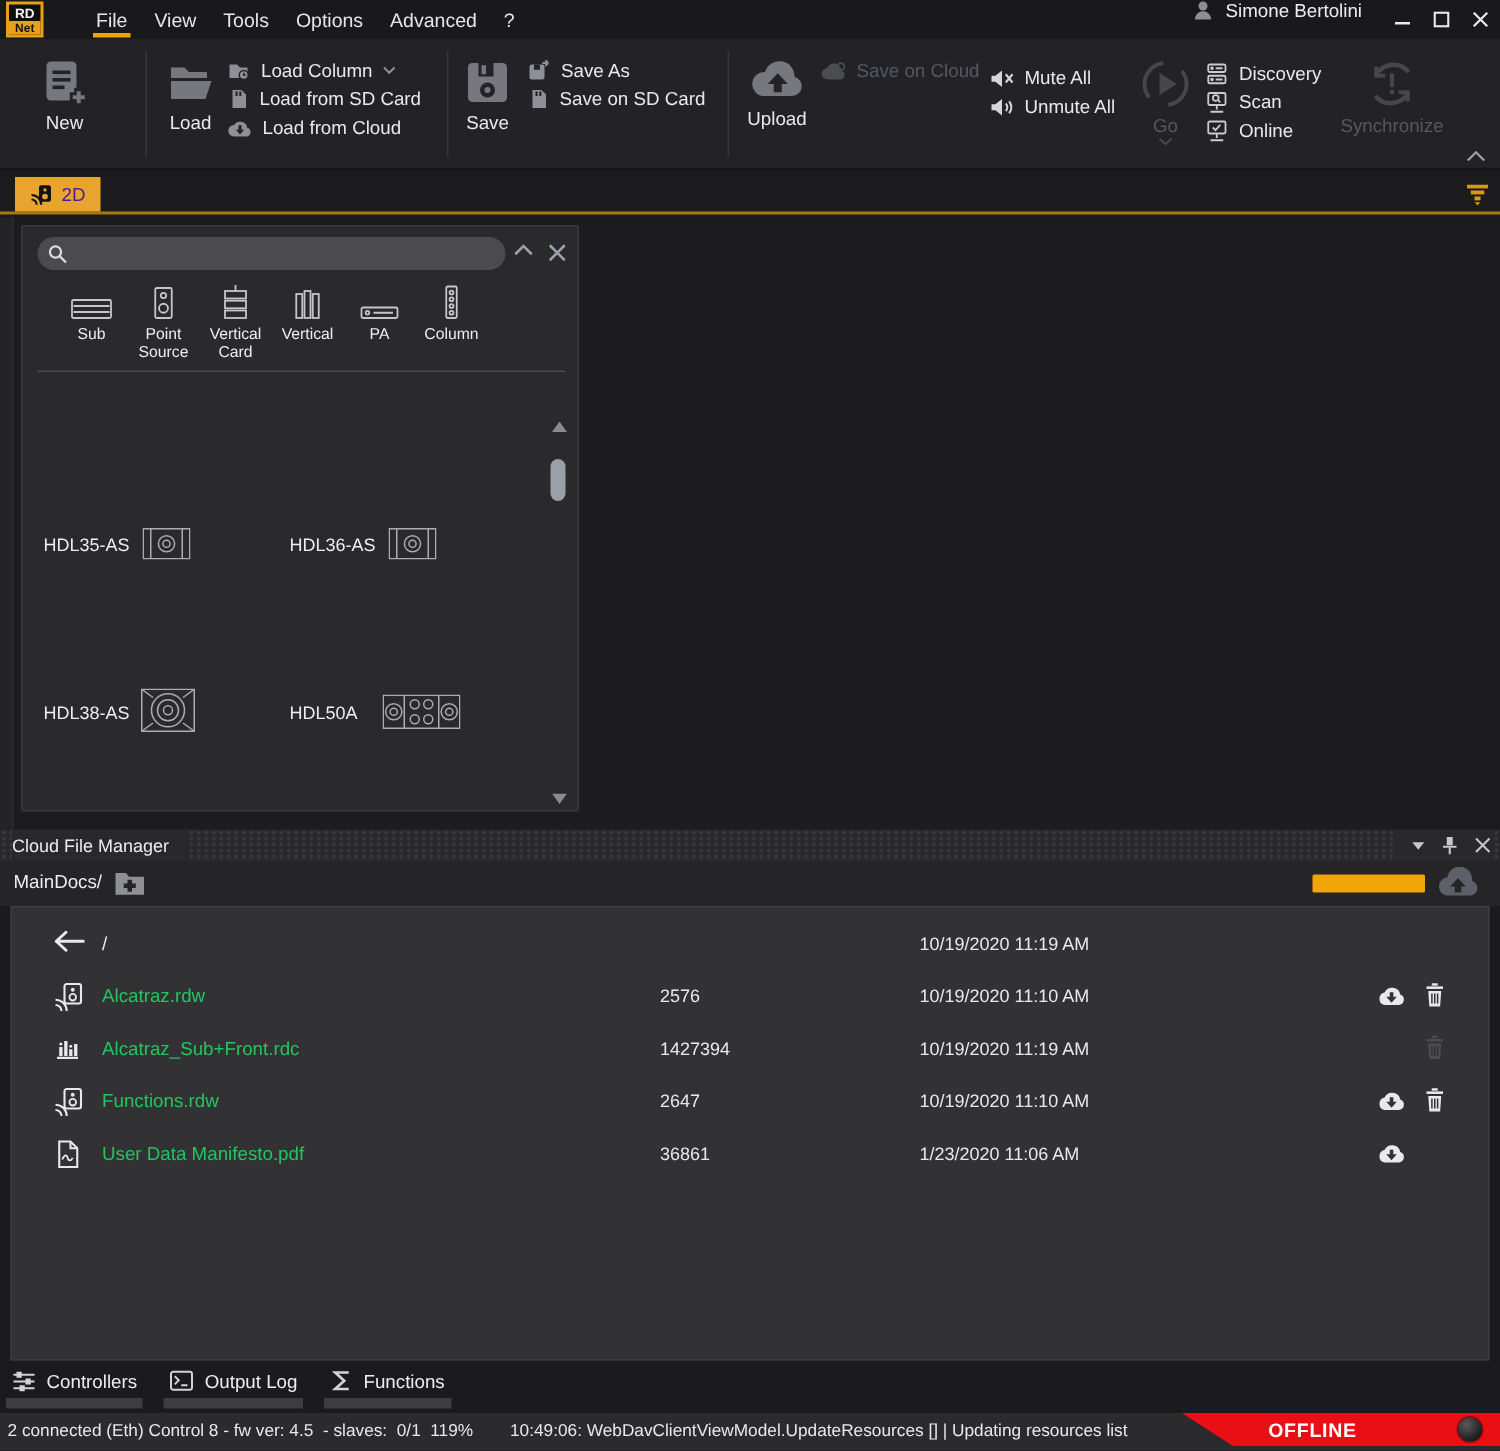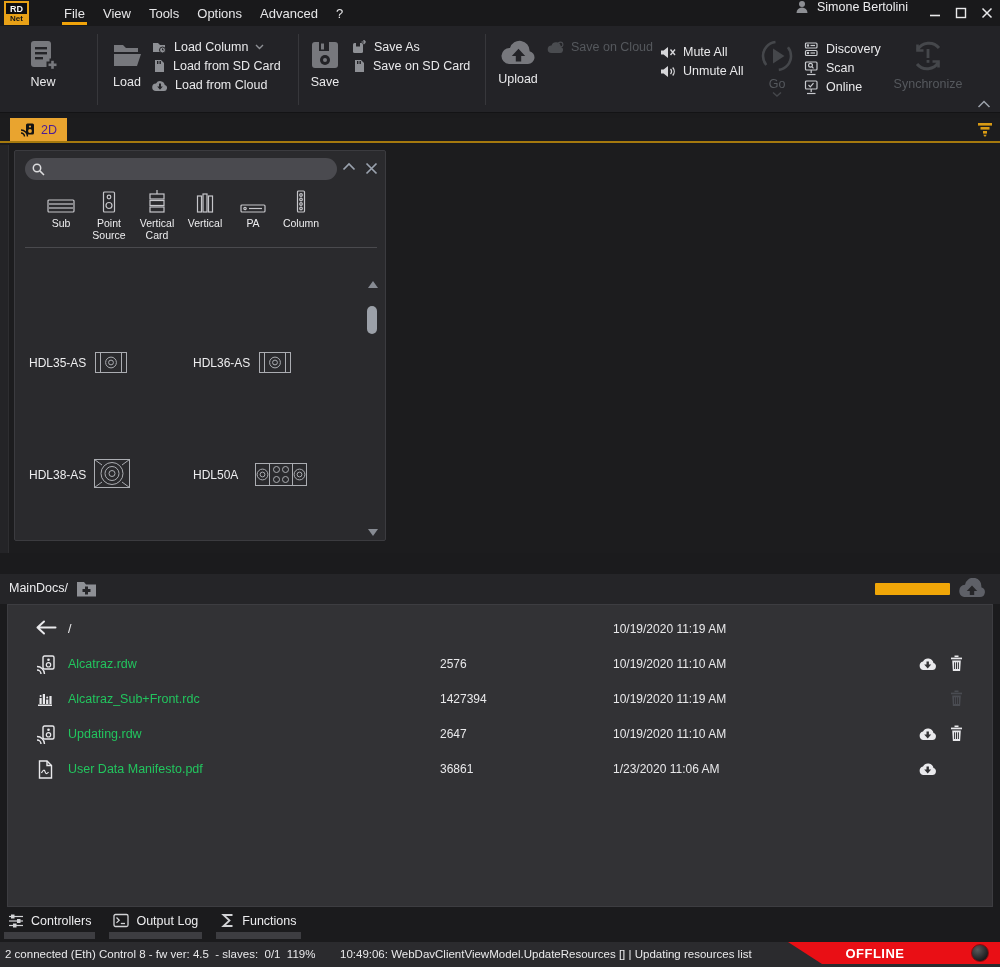--- a/index.html
+++ b/index.html
@@ -535,20 +535,42 @@
           <circle cx="21.5" cy="6.5" r="3"></circle>
             <circle cx="21.5" cy="16.5" r="3"></circle>
           <circle cx="30.5" cy="6.5" r="3"></circle>
             <circle cx="30.5" cy="16.5" r="3"></circle>
         </svg>
       </span>
     </div>
   </div>
 
   <div class="cfm">
+    <div class="cfm-header">
+      <div class="cfm-title">Cloud File Manager</div>
+      <div class="cfm-hbtns">
+        <span>
+          <svg width="9" height="6" viewBox="0 0 9 6">
+              <path d="M0.5 0.5 h8 l-4 5 z" fill="#C6C8CC"></path>
+            </svg>
+        </span>
+        <span>
+          <svg width="11" height="13" viewBox="0 0 11 13">
+            <rect x="3.5" y="1" width="4" height="5.5" fill="#C6C8CC"></rect>
+            <line x1="1" y1="7.5" x2="10" y2="7.5" stroke="#C6C8CC" stroke-width="1.4"></line>
+            <line x1="5.5" y1="8" x2="5.5" y2="12.5" stroke="#C6C8CC" stroke-width="1.4"></line>
+          </svg>
+        </span>
+        <span>
+          <svg width="11" height="11" viewBox="0 0 11 11">
+              <path d="M1 1 L10 10 M10 1 L1 10" stroke="#C6C8CC" stroke-width="1.4"></path>
+            </svg>
+        </span>
+      </div>
+    </div>
 
     <div class="cfm-path">
       <span class="path-lbl">MainDocs/</span>
       <span class="folder-add">
         <svg width="21" height="17" viewBox="0 0 21 17">
           <path d="M1 2 h7 l2 2.5 H20 v12 H1 z" fill="#8E9095"></path>
           <rect x="9" y="6.5" width="3" height="8" fill="#252528"></rect>
           <rect x="6.5" y="9" width="8" height="3" fill="#252528"></rect>
         </svg>
       </span>
@@ -645,21 +667,21 @@
 
               <svg class="rdw" width="19" height="20" viewBox="0 0 19 20">
                 <rect x="7" y="1" width="11" height="13" rx="1.5" fill="none" stroke="#E9E9EC" stroke-width="1.4"></rect>
                 <circle cx="12.5" cy="4.8" r="1.3" fill="#E9E9EC"></circle>
                 <circle cx="12.5" cy="9.8" r="2.2" fill="none" stroke="#E9E9EC" stroke-width="1.2"></circle>
                 <path d="M5 19 A4 4 0 0 0 1 15" stroke="#E9E9EC" stroke-width="1.4" fill="none"></path>
                 <path d="M8.5 19 A7.5 7.5 0 0 0 1 11.5" stroke="#E9E9EC" stroke-width="1.4" fill="none"></path>
               </svg>
 
             </span>
-            <span class="f-name">Updating.rdw</span>
+            <span class="f-name">Functions.rdw</span>
             <span class="f-size">2647</span>
             <span class="f-date">10/19/2020 11:10 AM</span>
             <span class="f-dl">
               <svg width="19" height="14" viewBox="0 0 19 14">
                 <path d="M5 13 h9.5 a3.6 3.6 0 0 0 1-7 A5.6 5.6 0 0 0 5 4.6 4.3 4.3 0 0 0 5 13 z" fill="currentColor"></path>
                 <path d="M8.5 4.5 v3 h-2.3 l3.5 4 3.5-4 h-2.3 v-3 z" fill="#323235"></path>
               </svg>
             </span>
             <span class="f-trash">
               <svg width="13" height="17" viewBox="0 0 13 17">

